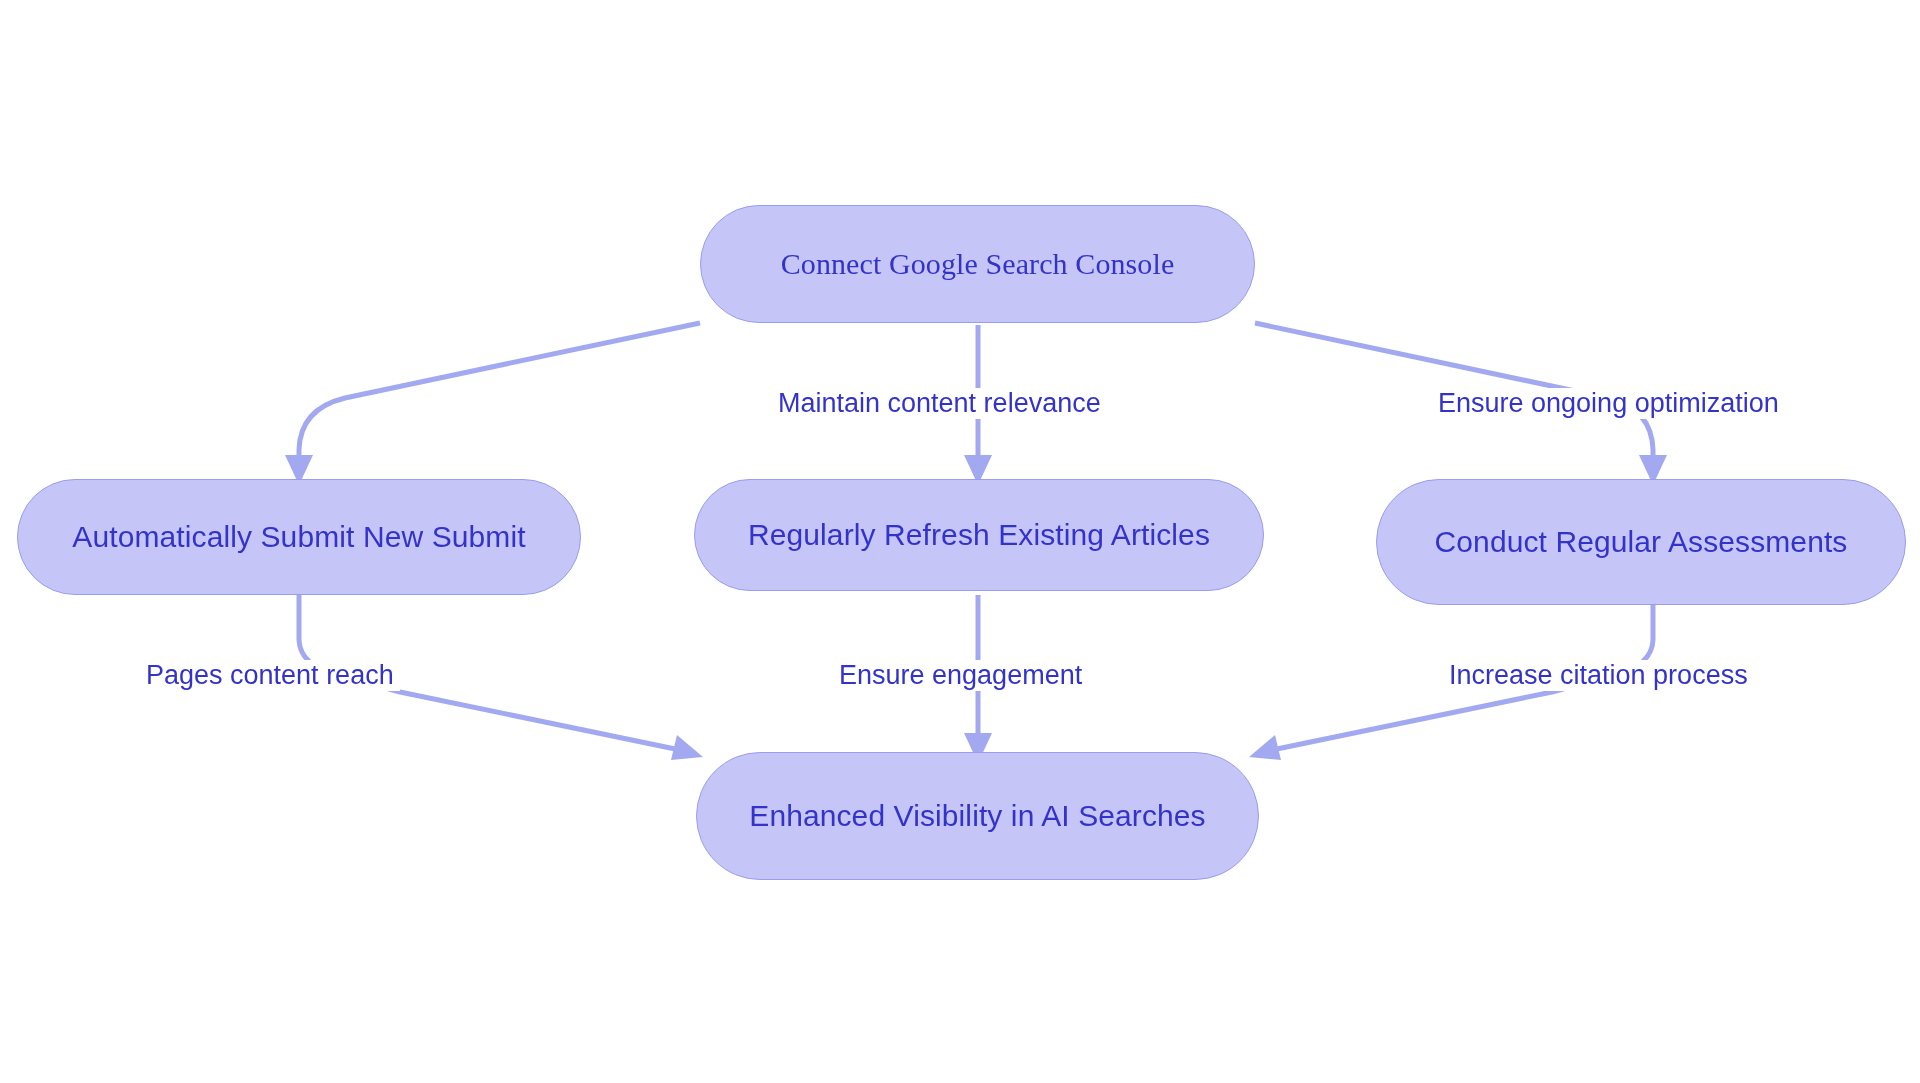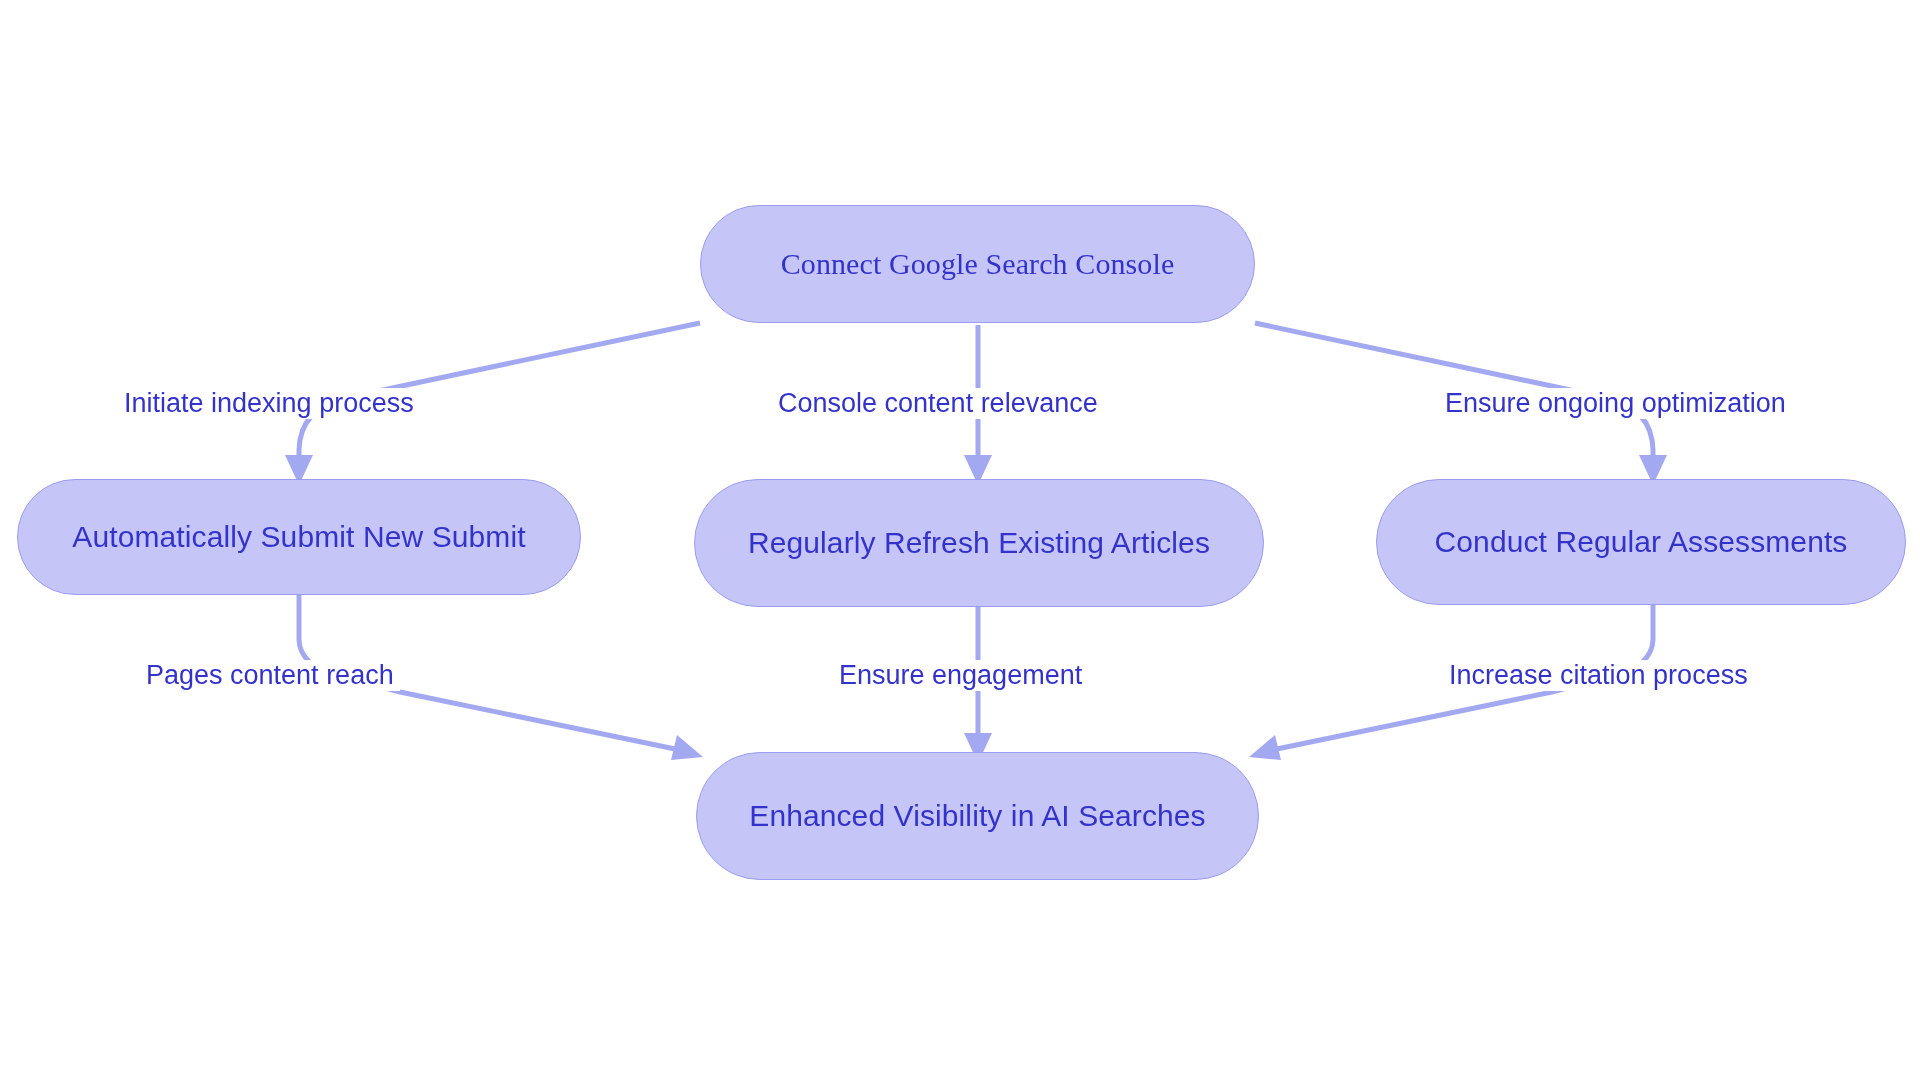--- a/index.html
+++ b/index.html
@@ -111,37 +111,36 @@
   </svg>
 
   <div class="node" id="node-top" style="left:700px; top:205px; width:555px; height:118px;font-family:Liberation Serif, serif;">
     <span class="node-label">Connect Google Search Console</span>
   </div>
 
   <div class="node" id="node-left" style="left:17px; top:479px; width:564px; height:116px;">
     <span class="node-label">Automatically Submit New Submit</span>
   </div>
 
-  <div class="node" id="node-center" style="left:694px; top:479px; width:570px; height:128px;text-align:center;">
+  <div class="node" id="node-center" style="left:694px; top:479px; width:570px; height:112px;text-align:center;">
     <span class="node-label">Regularly Refresh Existing Articles</span>
   </div>
 
   <div class="node" id="node-right" style="left:1376px; top:479px; width:530px; height:126px;text-align:center;">
     <span class="node-label">Conduct Regular Assessments</span>
   </div>
 
   <div class="node" id="node-bottom" style="left:696px; top:752px; width:563px; height:128px;">
     <span class="node-label">Enhanced Visibility in AI Searches</span>
   </div>
 
-  <div class="edge-label" style="left:118px; top:388px;">Initiate indexing process</div>
 
-  <div class="edge-label" style="left:772px; top:388px;">Console content relevance</div>
+  <div class="edge-label" style="left:772px; top:388px;">Maintain content relevance</div>
 
-  <div class="edge-label" style="left:1432px; top:388px;margin-left:7px;">Ensure ongoing optimization</div>
+  <div class="edge-label" style="left:1432px; top:388px;">Ensure ongoing optimization</div>
 
   <div class="edge-label" style="left:140px; top:660px;">Pages content reach</div>
 
   <div class="edge-label" style="left:833px; top:660px;">Ensure engagement</div>
 
   <div class="edge-label" style="left:1443px; top:660px;">Increase citation process</div>
 
 </div>
 
 </body></html>

